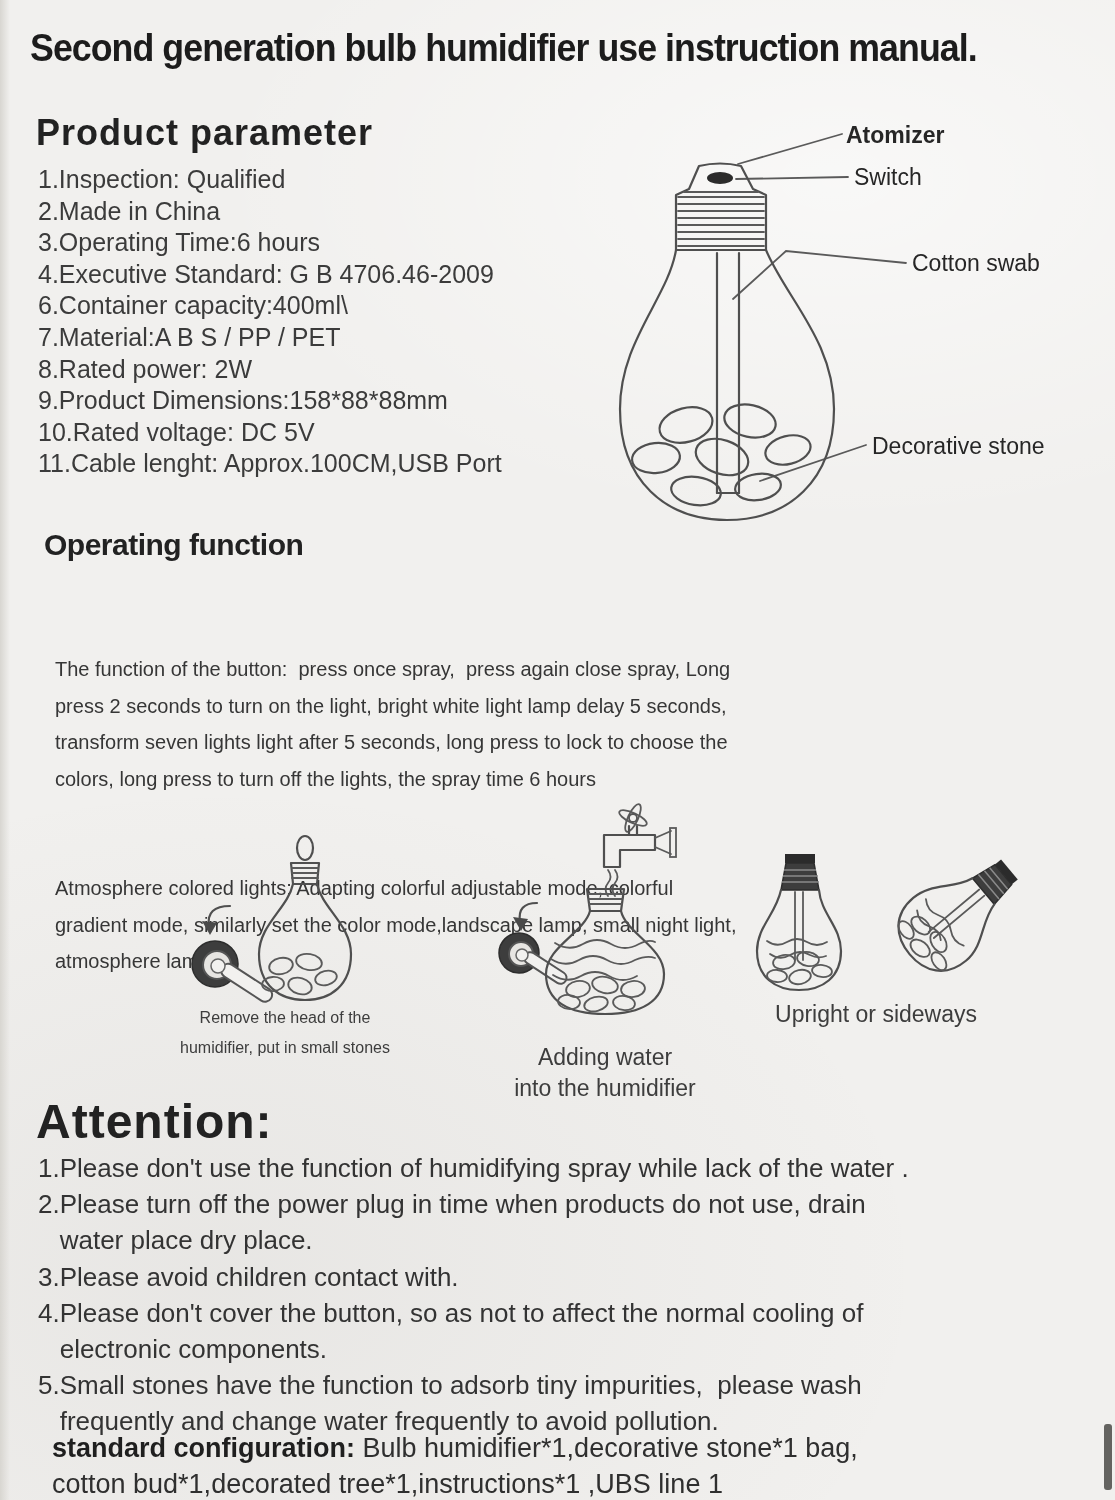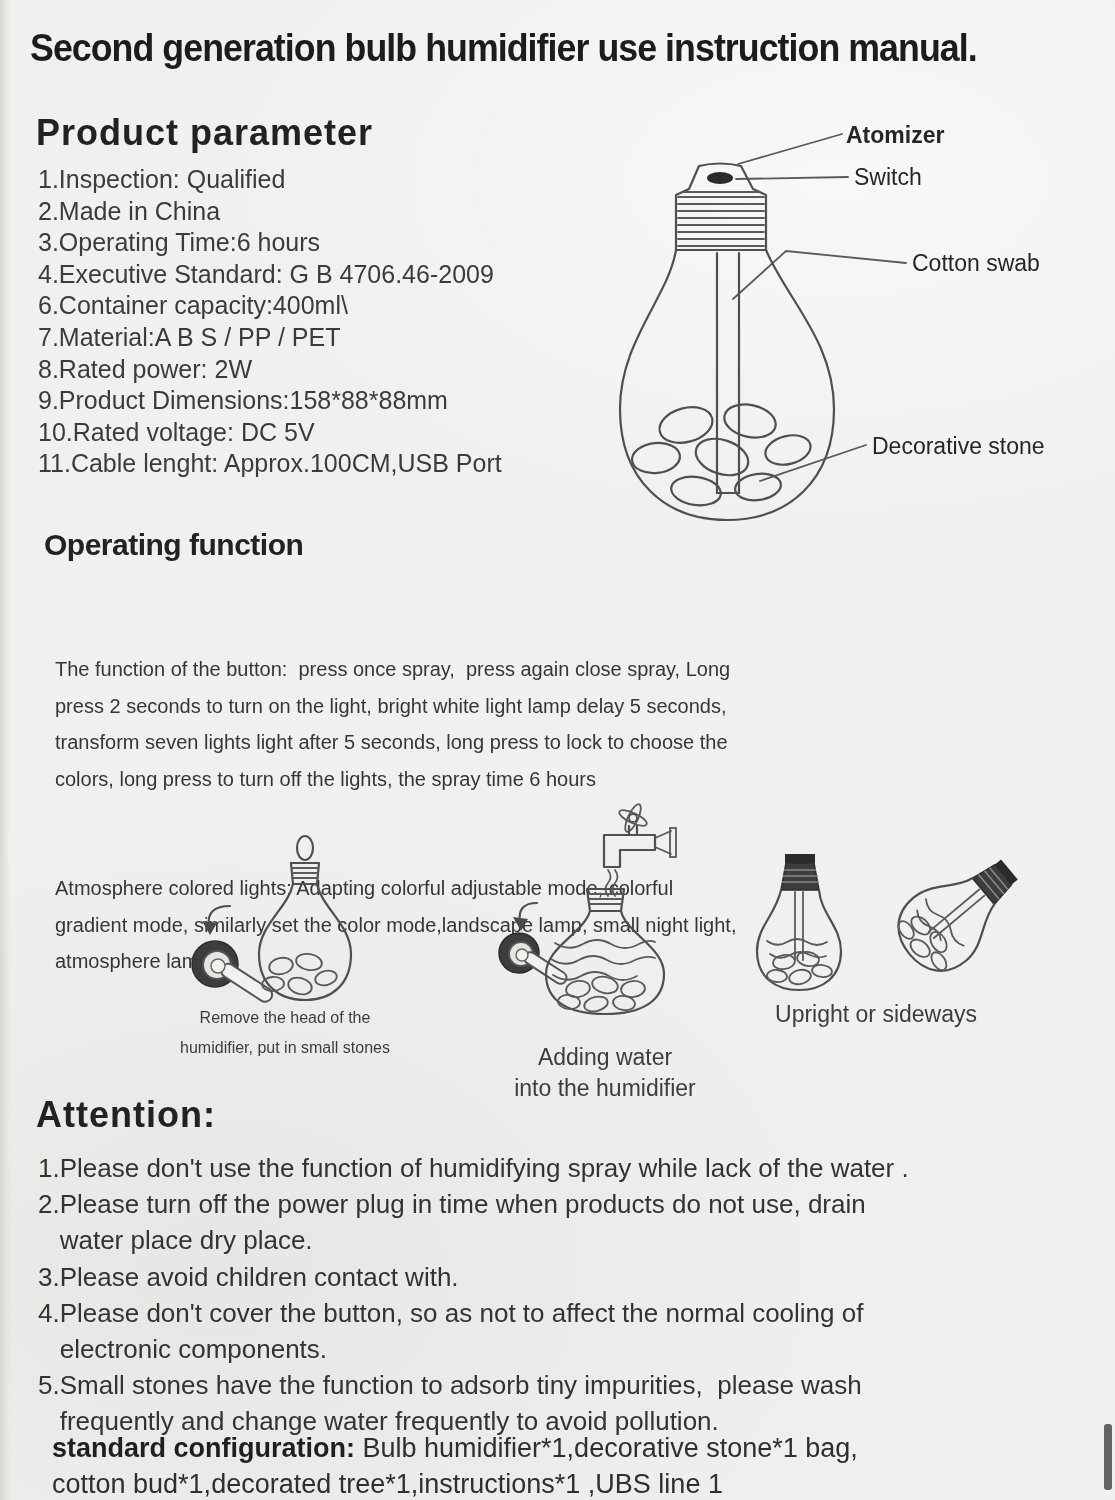--- a/index.html
+++ b/index.html
@@ -12,21 +12,21 @@
           radial-gradient(1000px 700px at 20% 85%, rgba(120,115,108,.08), rgba(0,0,0,0) 70%),
           #f1f0ee;}
   .abs{position:absolute;}
   #title{left:30px;top:2px;width:1085px;font-size:38px;font-weight:bold;color:#1c1c1c;
          letter-spacing:-1px;white-space:nowrap;transform:scaleX(.94);transform-origin:left top;}
   .sec-heading{font-weight:bold;color:#222;}
   #pp-heading{left:36px;top:112px;font-size:36px;letter-spacing:1px;}
   #pp-list{left:38px;top:164px;font-size:25px;line-height:31.6px;color:#3b3b3b;}
   #of-heading{left:44px;top:528px;font-size:30px;letter-spacing:-.5px;}
   #of-paras{left:55px;top:578px;width:1060px;font-size:20px;line-height:36.5px;color:#363636;white-space:pre-wrap;}
-  #att-heading{left:36px;top:1094px;font-size:36px;letter-spacing:1px;text-align:center;}
+  #att-heading{left:36px;top:1094px;font-size:48px;letter-spacing:1px;text-align:center;}
   #att-list{left:38px;top:1150px;width:1070px;font-size:26px;line-height:36.2px;color:#333;}
   #att-list .att-item{white-space:pre-wrap;}
   #std-config{left:52px;top:1430px;width:1020px;font-size:27px;line-height:36px;color:#2f2f2f;}
   #std-config .lbl{font-weight:bold;color:#1f1f1f;}
   #std-config .txt{white-space:pre-wrap;}
   .caption{color:#3d3d3d;text-align:center;white-space:pre-wrap;}
   #cap1{left:100px;top:1003px;width:370px;font-size:16px;line-height:30px;}
   #cap2{left:485px;top:998px;width:240px;font-size:23px;line-height:31px;margin-top:44px;}
   #cap3{left:736px;top:1001px;width:280px;font-size:23px;}
   svg{position:absolute;overflow:visible;}

